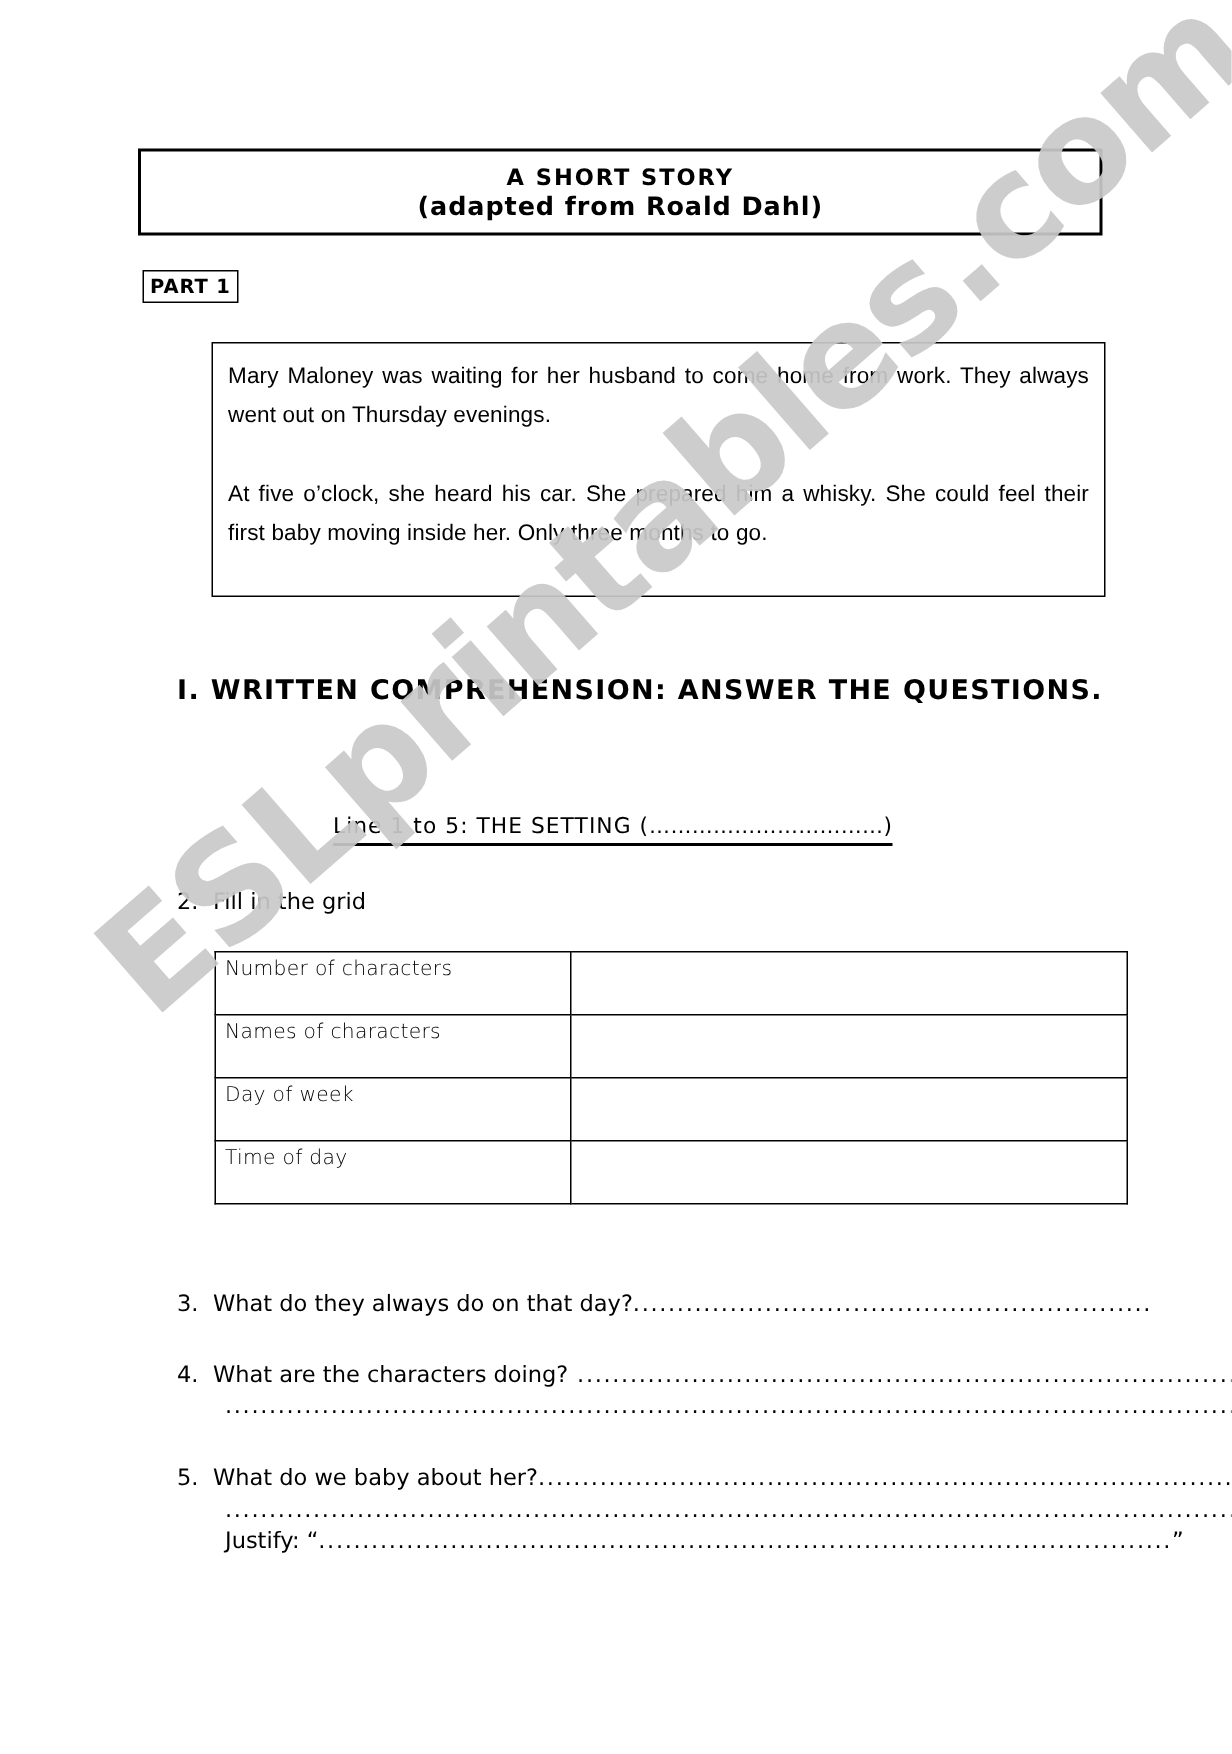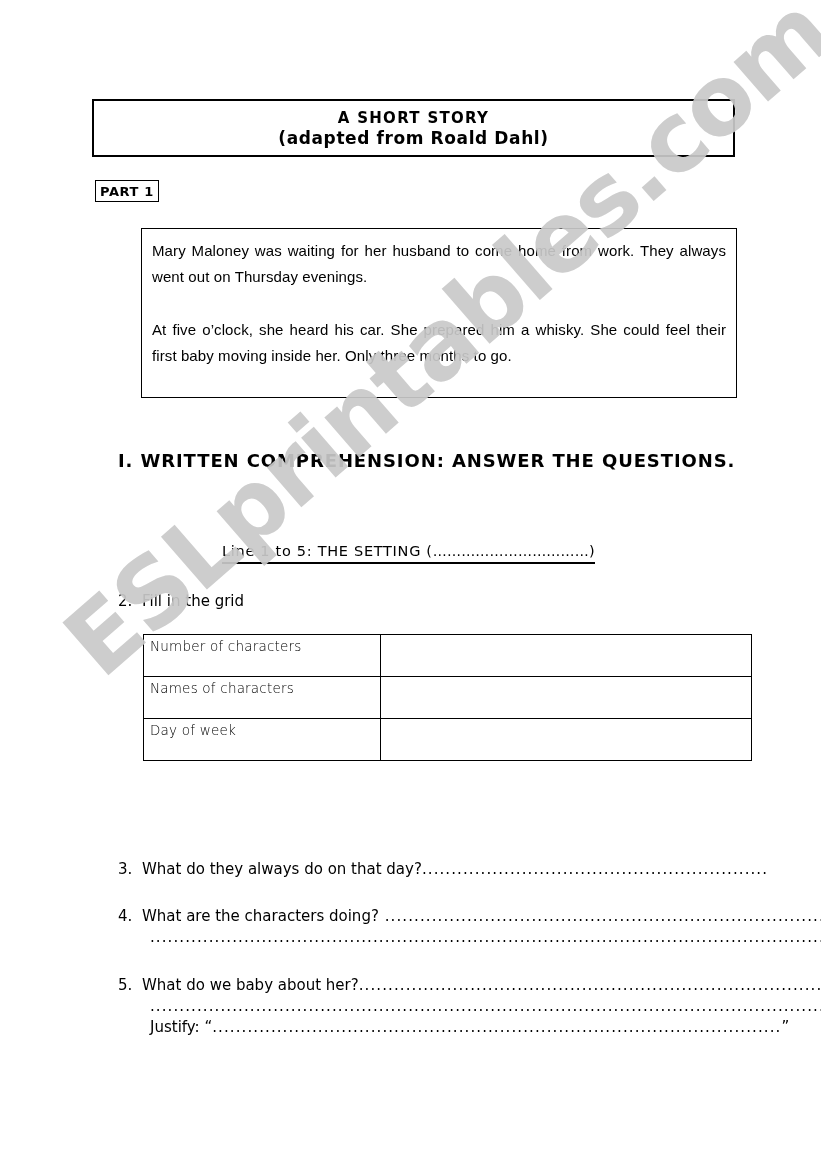--- a/index.html
+++ b/index.html
@@ -233,20 +233,24 @@
         <td class="value"></td>
       </tr>
       <tr>
         <td class="label">Names of characters</td>
         <td class="value"></td>
       </tr>
       <tr>
         <td class="label">Day of week</td>
         <td class="value"></td>
       </tr>
+      <tr>
+        <td class="label">Time of day</td>
+        <td class="value"></td>
+      </tr>
     </tbody>
   </table>
 
   <div class="abs qrow" id="q3">
     <span class="qnum">3.</span><span>What do they always do on that day?</span><span class="dots">...........................................................</span>
   </div>
 
   <div class="abs qrow" id="q4">
     <span class="qnum">4.</span><span>What are the characters doing?</span><span class="dots"> ..............................................................................</span>
   </div>

